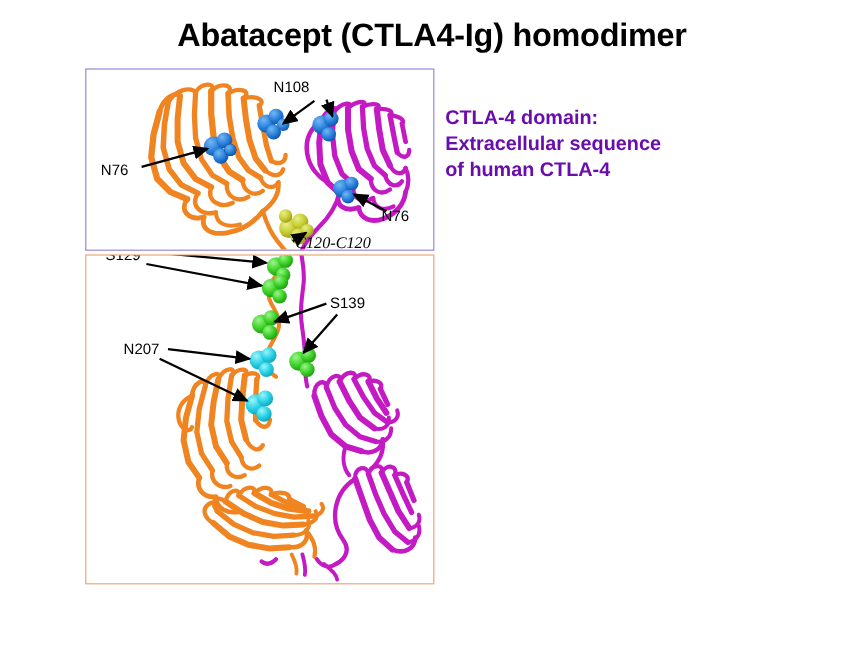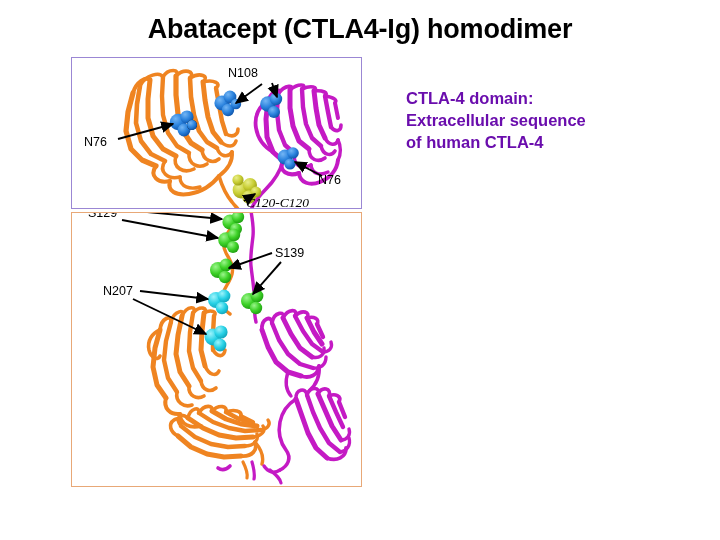--- a/index.html
+++ b/index.html
@@ -52,21 +52,20 @@
     height: 275px;
     border: 1.5px solid #e8a877;
   }
   .caption {
     position: absolute;
     font-family: "Liberation Sans", sans-serif;
     font-weight: bold;
     font-size: 16.5px;
     line-height: 1.32;
     white-space: pre-line;
-    margin-left: 35px;
   }
   #caption-ctla4 {
     left: 371px;
     top: 88px;
     color: #6a0dad;
   }
   #caption-fc {
     left: 381px;
     top: 255px;
     color: #e2793f;

